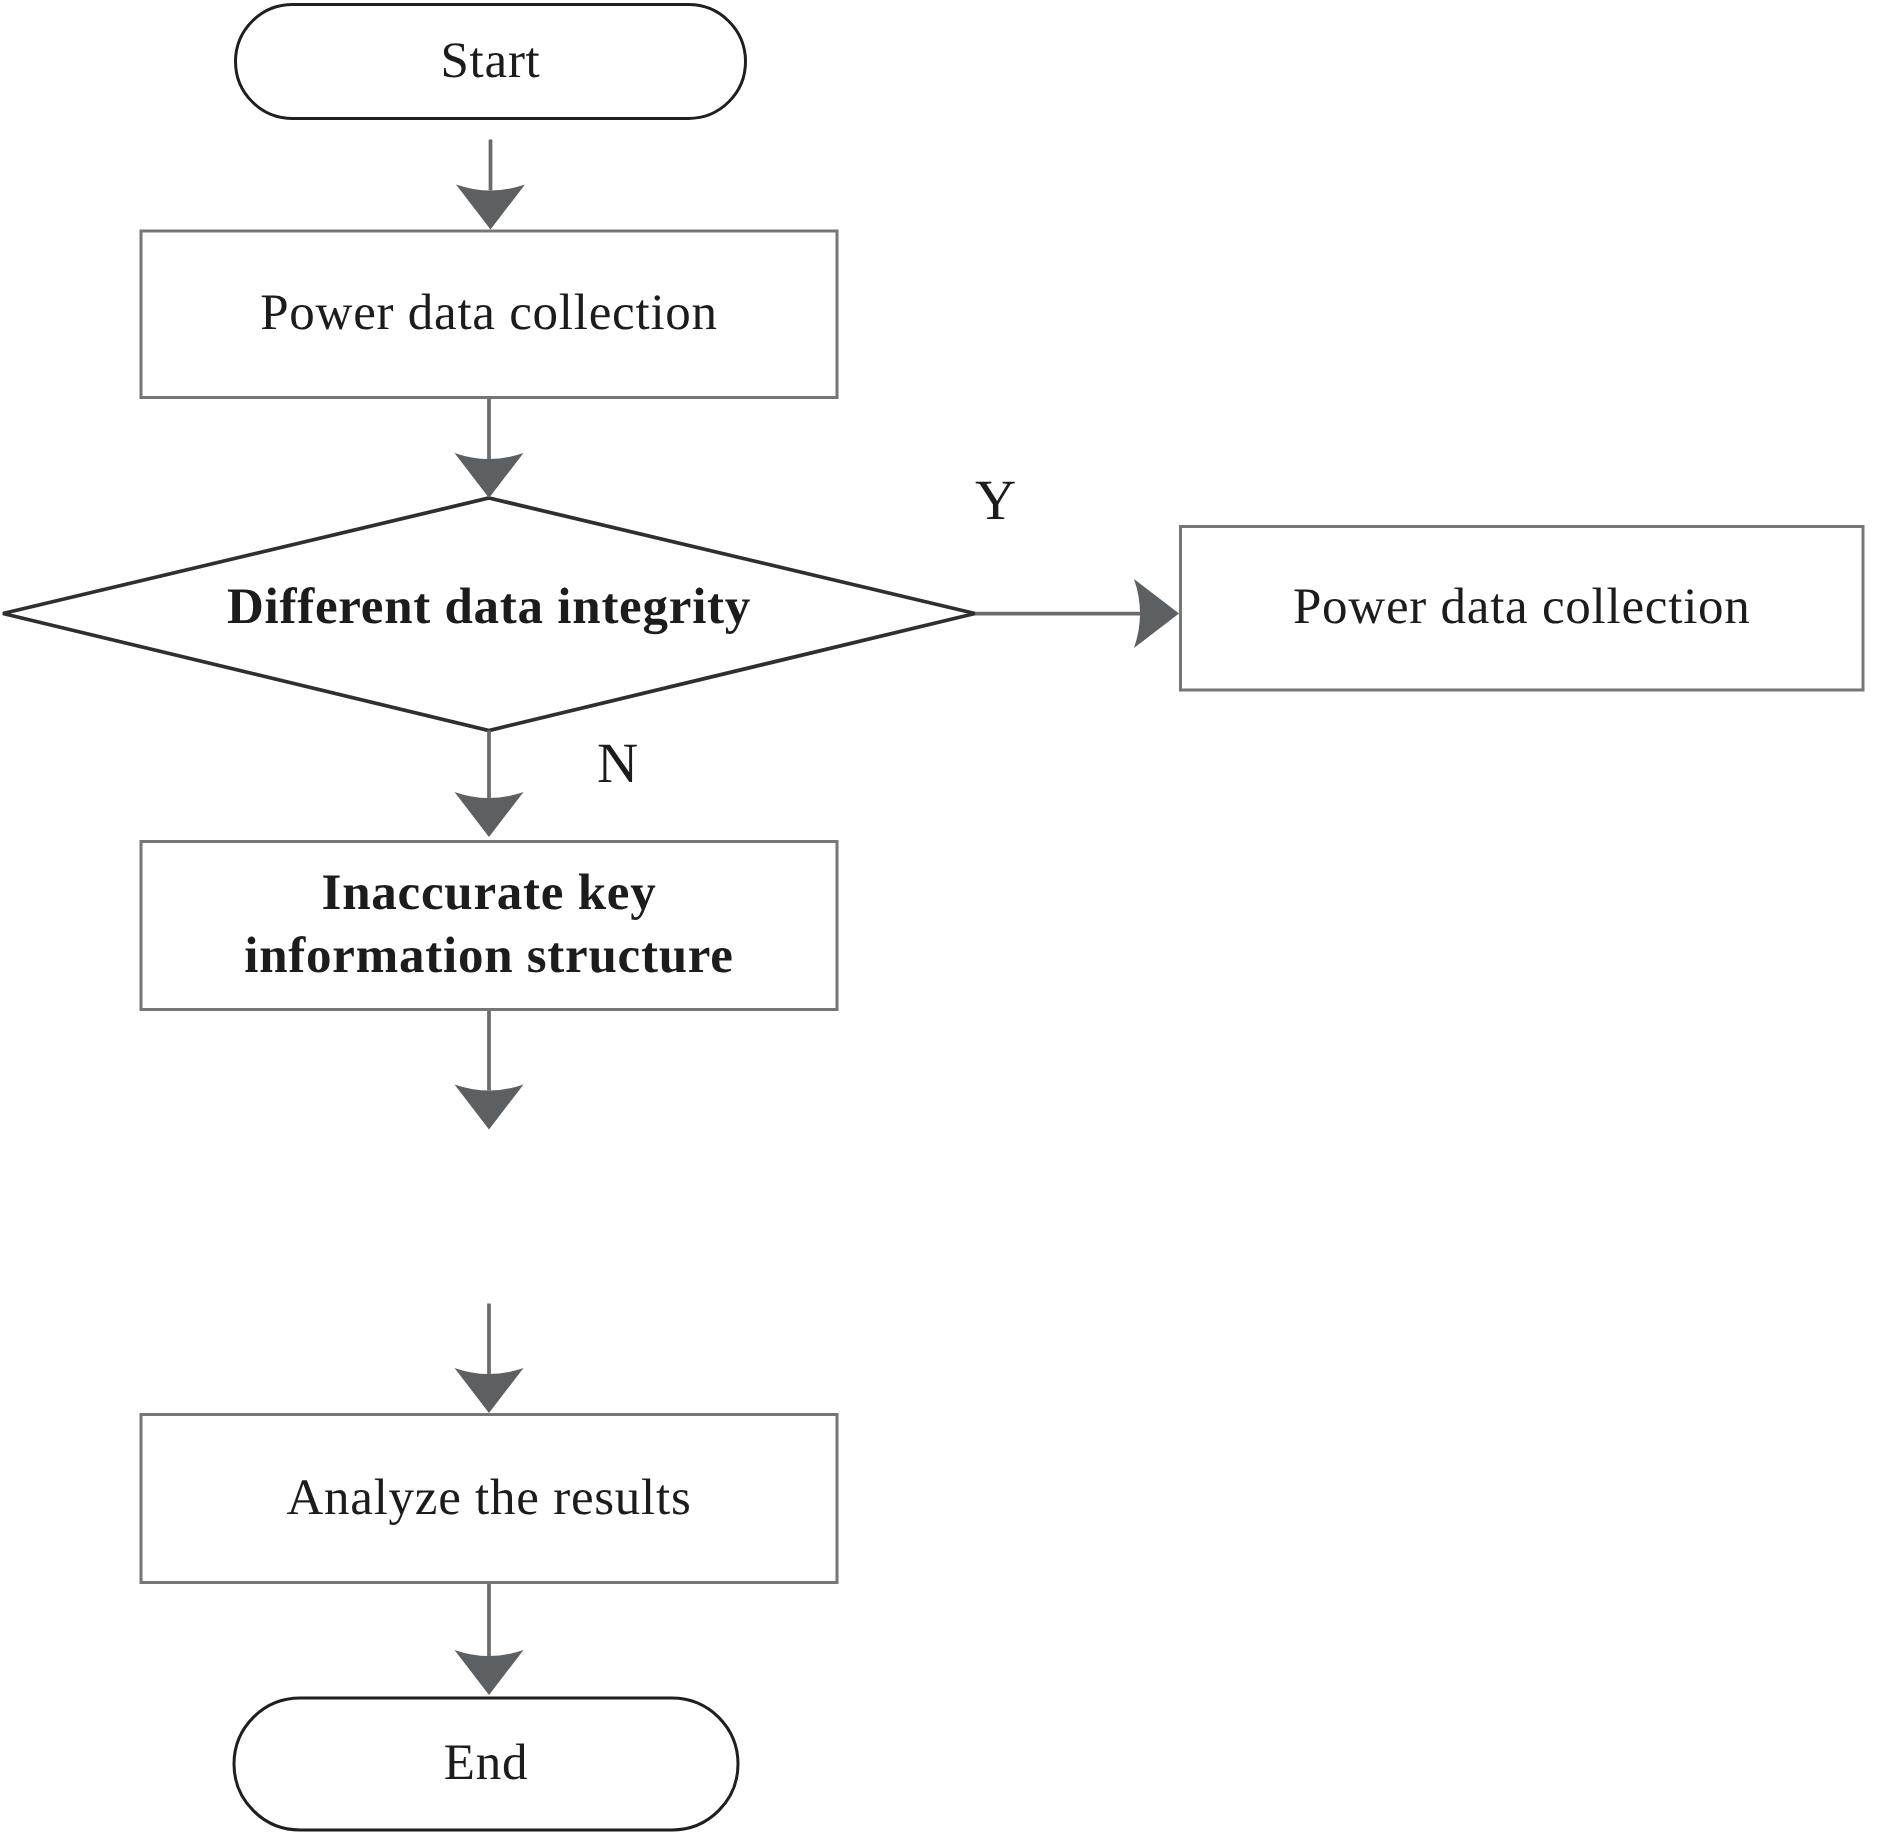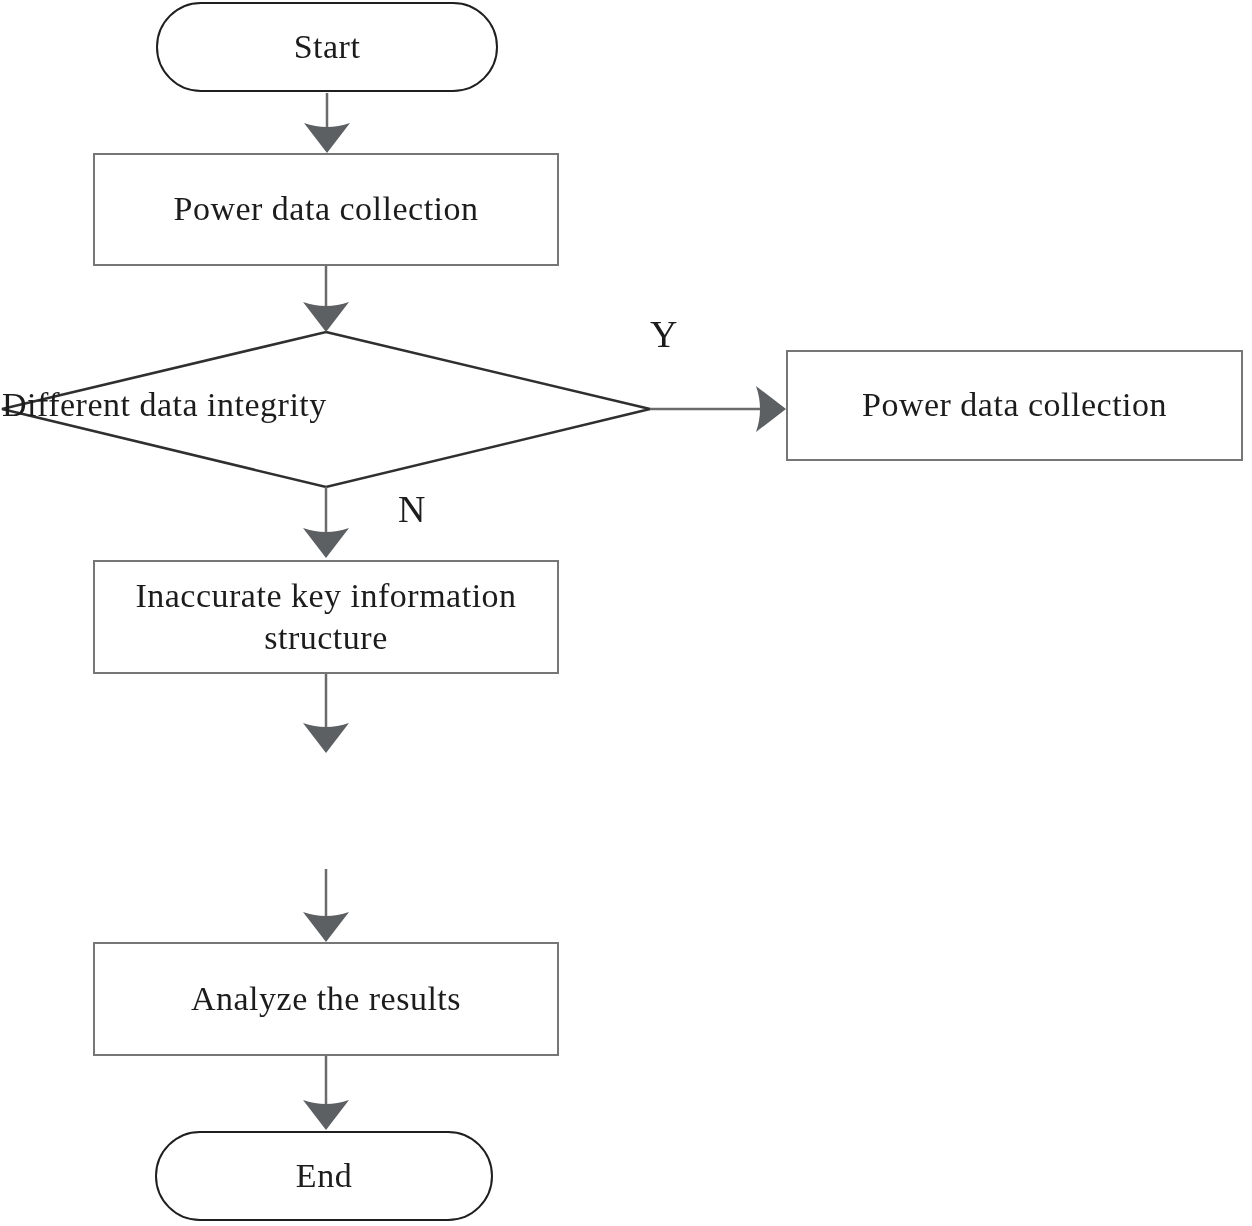--- a/index.html
+++ b/index.html
@@ -35,50 +35,53 @@
   }
   .terminator {
     border: 2.5px solid var(--terminator_border, #1f1f1f);
     border-radius: 46px;
   }
   .node-label {
     padding: 0 20px;
   }
   .node-label.narrow {
     max-width: 400px;
+    font-weight: bold;
   }
   svg.connectors {
     position: absolute;
     left: 0;
     top: 0;
     z-index: 2;
     pointer-events: none;
   }
   .float-label {
     position: absolute;
     z-index: 3;
     font-size: 38px;
     line-height: 1;
   }
   .diamond-label {
     position: absolute;
     left: 2px;
     top: 386px;
     width: 648px;
+    text-align: center;
     font-size: 34px;
     letter-spacing: 0.5px;
     z-index: 3;
+    font-weight: bold;
   }
 </style>
 </head>
 <body>
 
 <div class="canvas">
 
-  <div class="node terminator" style="left:156px; top:2px; width:342px; height:90px;">
+  <div class="node terminator" style="left:156px; top:2px; width:342px; height:78px;">
     <span class="node-label">Start</span>
   </div>
 
   <div class="node process" style="left:93px; top:153px; width:466px; height:113px;">
     <span class="node-label">Power data collection</span>
   </div>
 
   <div class="node process" style="left:786px; top:350px; width:457px; height:111px;">
     <span class="node-label">Power data collection</span>
   </div>

